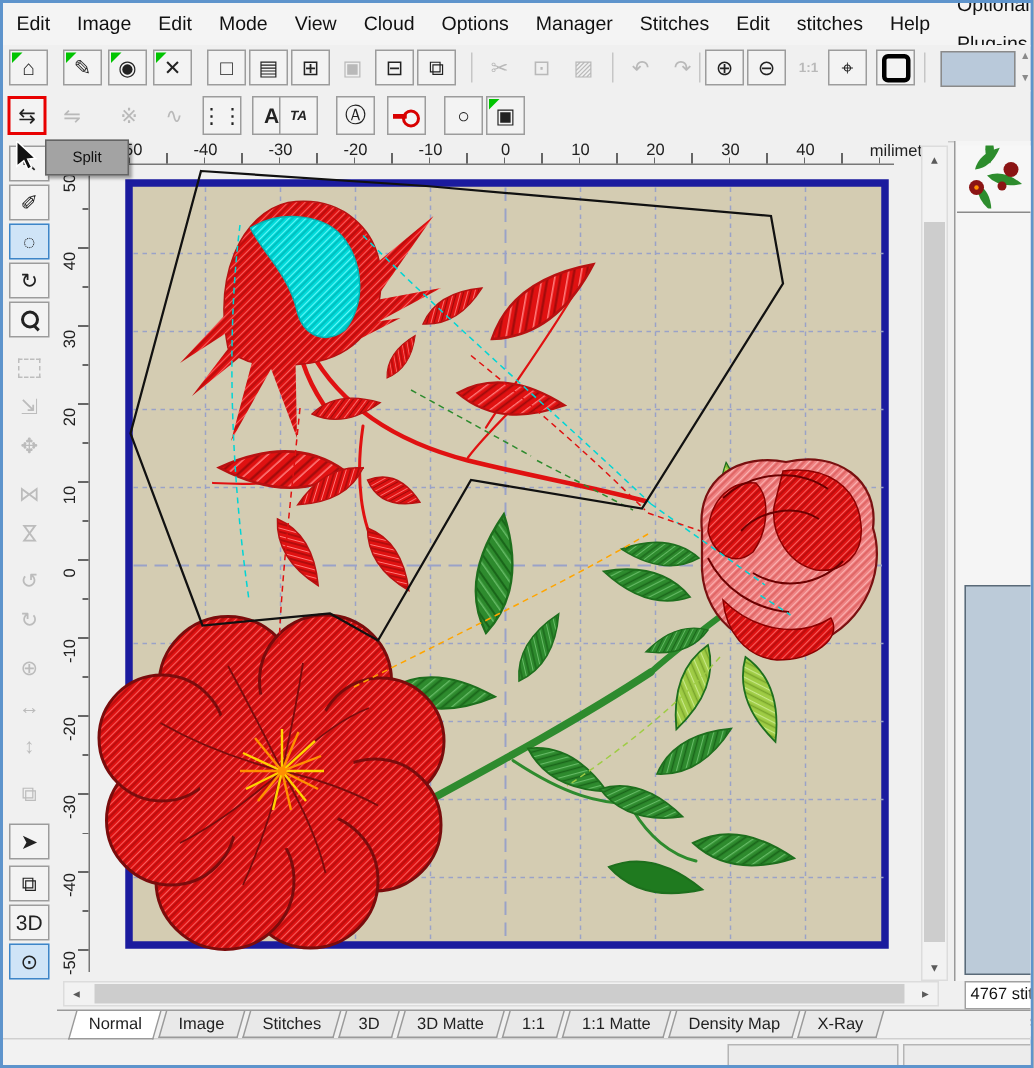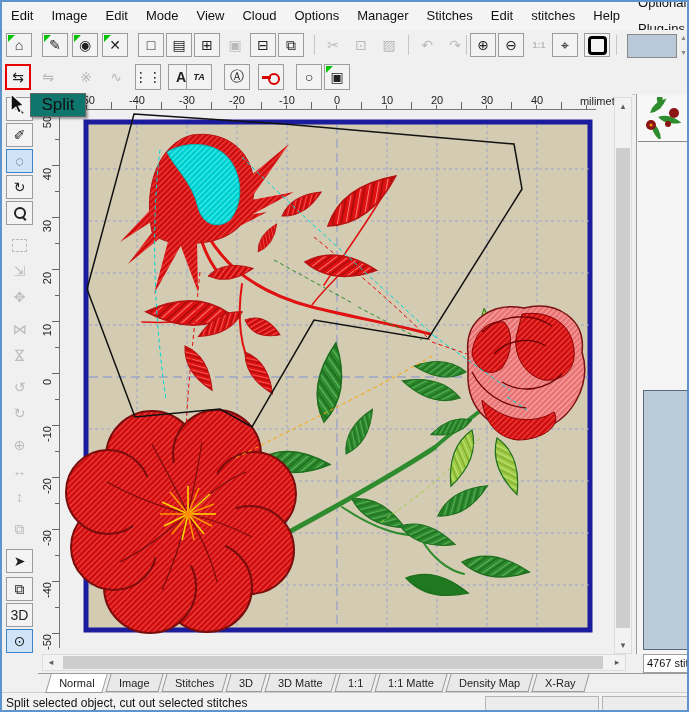--- a/index.html
+++ b/index.html
@@ -67,21 +67,21 @@
   .tab{position:relative;height:17px;margin-right:3px;padding:0 10px;background:#e9e9e9;border:1px solid #9a9a9a;border-top:none;transform:skewX(-16deg);font-size:11px;color:#222;display:flex;align-items:center;}
   .tab span{display:inline-block;transform:skewX(16deg);white-space:nowrap;}
   .tab.active{background:#ffffff;height:18px;z-index:2;}
   
   .statusbar{position:absolute;left:0;top:690px;width:100%;height:22px;background:#f2f2f2;border-top:1px solid #cfcfcf;font-size:12px;color:#111;}
   .statusmsg{position:absolute;left:4px;top:3px;}
   .statebox{position:absolute;top:3px;height:14px;background:#ececec;border:1px solid #b5b5b5;}
   .sb1{left:483px;width:112px;}
   .sb2{left:600px;width:86px;}
   
-  .tooltip{position:absolute;left:28px;top:91px;width:54px;height:22px;background:#0f766e;border:1px solid #646464;box-shadow:2px 2px 2px rgba(0,0,0,.35);font-size:17px;color:#111;display:flex;align-items:center;justify-content:center;z-index:50;}
+  .tooltip{position:absolute;left:28px;top:91px;width:54px;height:22px;background:#a3a3a3;border:1px solid #646464;box-shadow:2px 2px 2px rgba(0,0,0,.35);font-size:10px;color:#111;display:flex;align-items:center;justify-content:center;z-index:50;}
   .cursor{position:absolute;left:8px;top:92px;z-index:51;}
 </style>
 </head>
 <body>
 
 <div class="app">
 
   <div class="menubar">
     <span class="menu-item">Edit</span>
     <span class="menu-item">Image</span>
@@ -534,21 +534,20 @@
       </span>
     <span class="tab">
         <span>Density Map</span>
       </span>
     <span class="tab">
         <span>X-Ray</span>
       </span>
   </div>
 
   <div class="statusbar">
-    <span class="statusmsg">Split selected object, cut out selected stitches</span>
     <span class="statebox sb1"></span>
     <span class="statebox sb2"></span>
   </div>
 
   <div class="tooltip">
       <span>Split</span>
     </div>
   <svg class="cursor" width="16" height="20" viewBox="0 0 13 19">
     <polygon points="0,0 0,16 4.5,12.5 7,18 9.5,16.5 7,11.5 12,11" fill="#111" stroke="#fff" stroke-width="1"></polygon>
   </svg>

